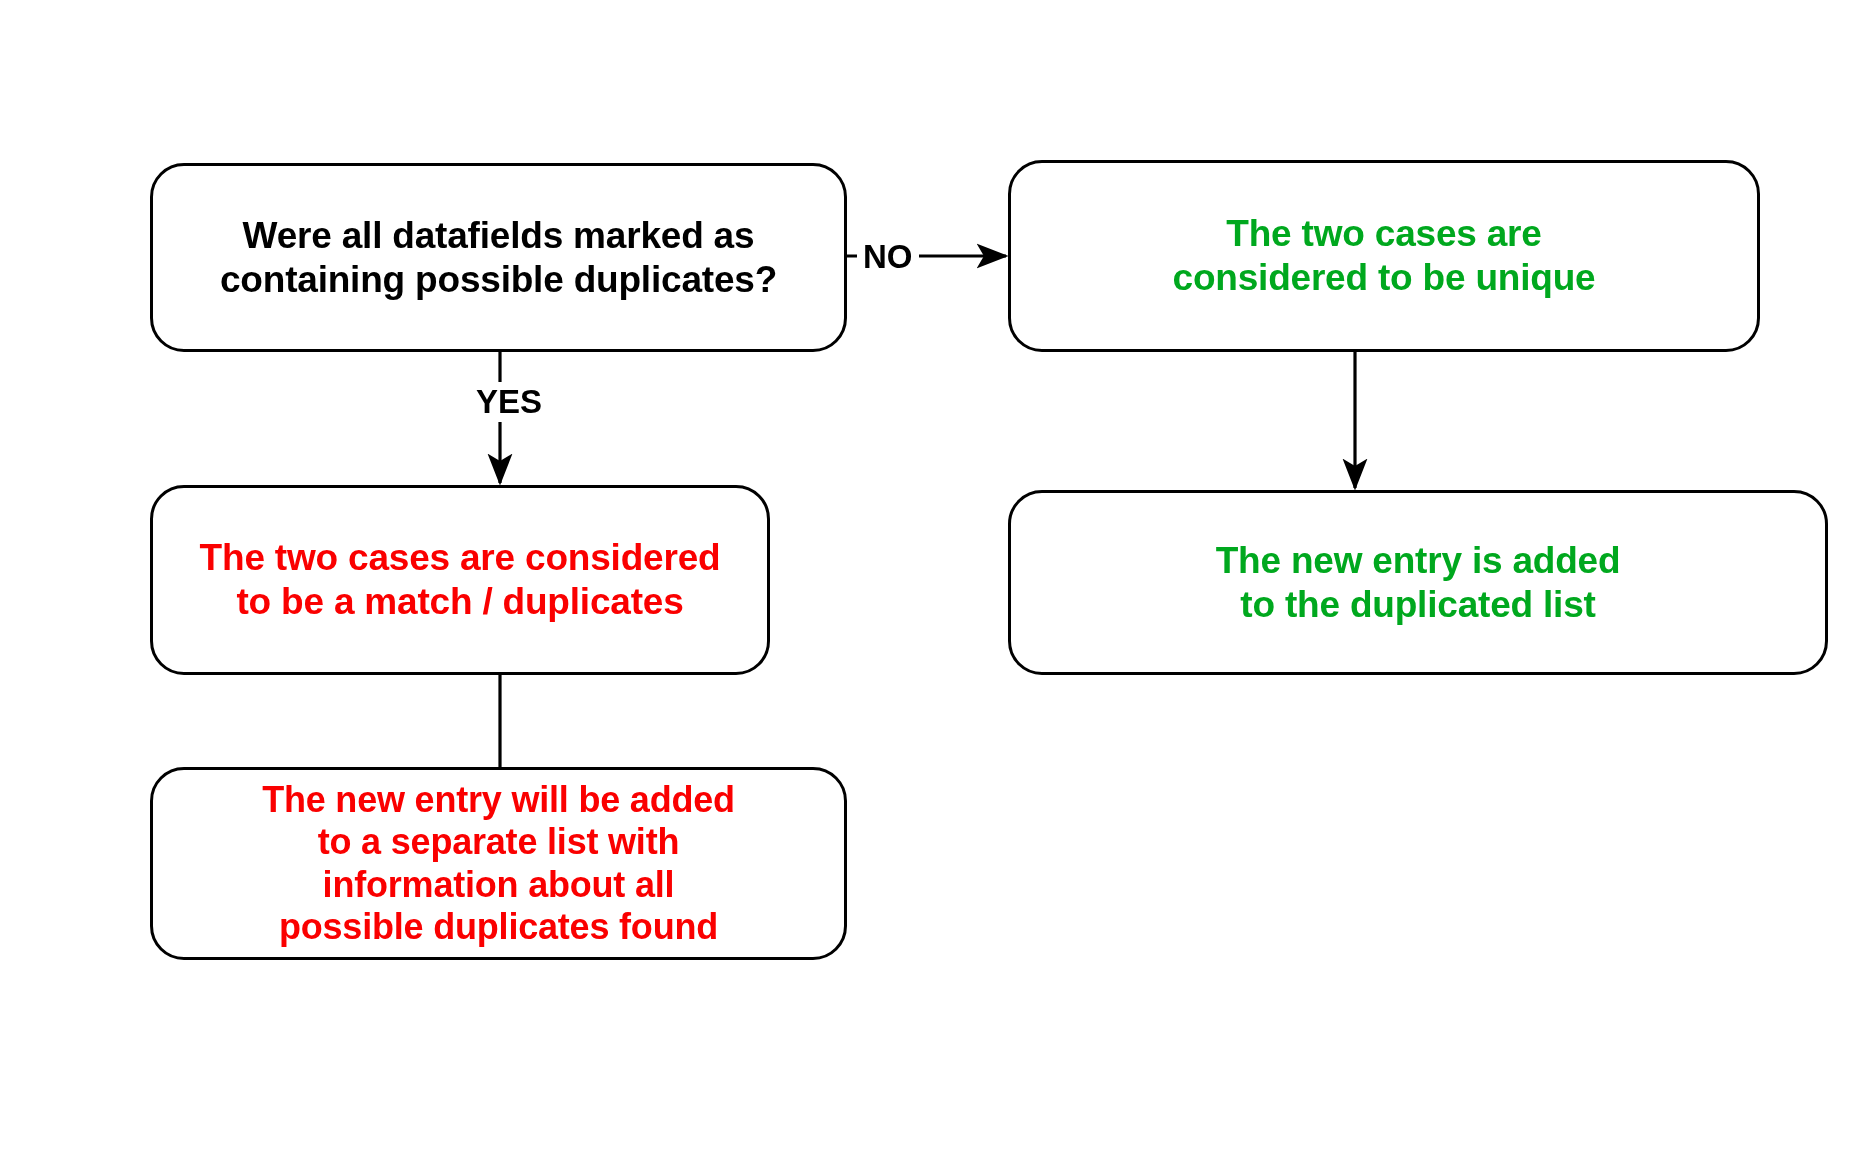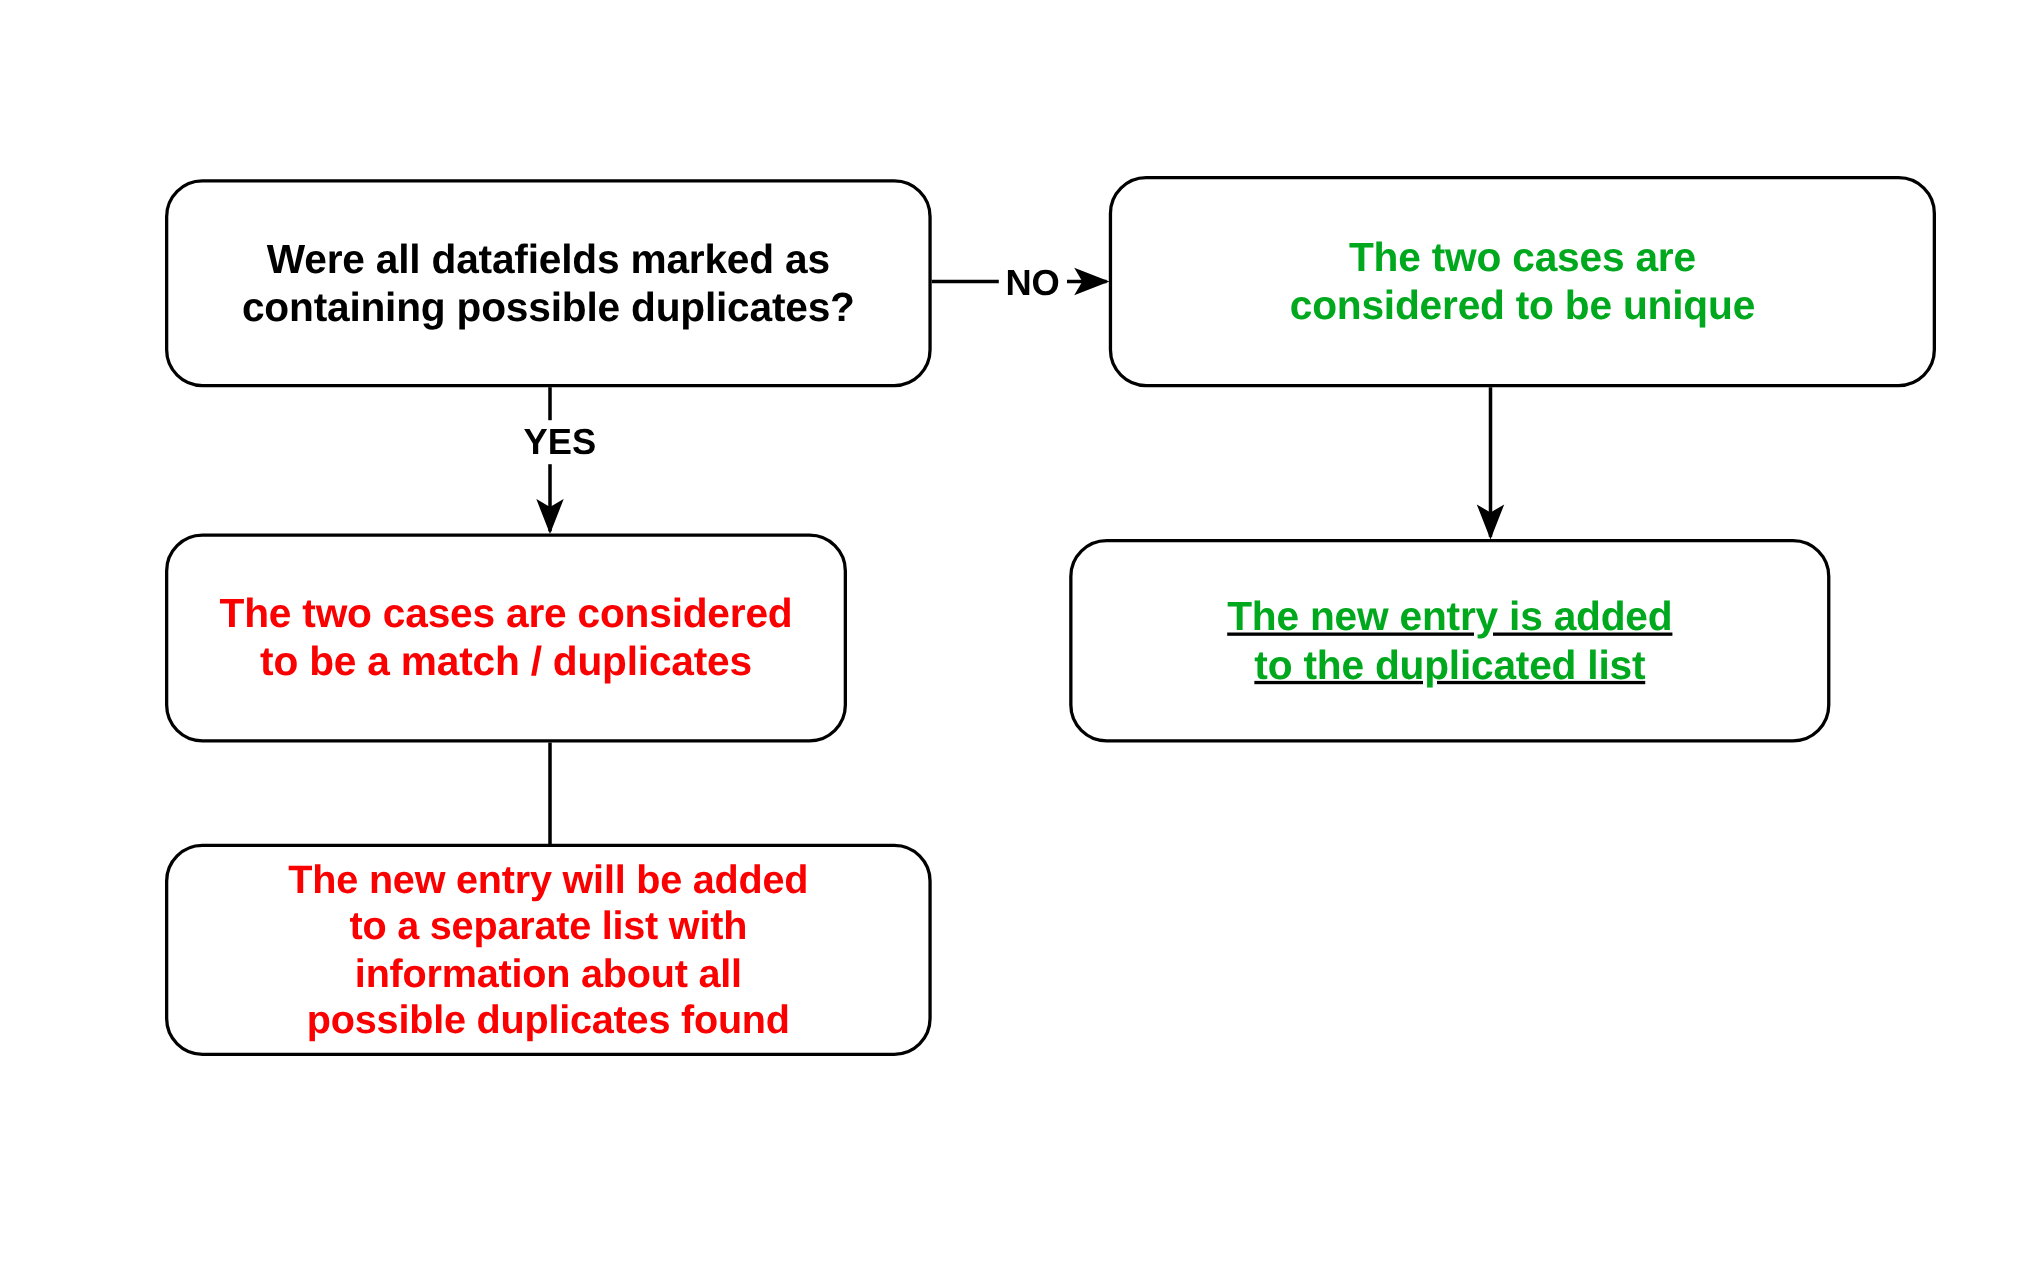--- a/index.html
+++ b/index.html
@@ -59,21 +59,21 @@
     font-size: 36px;
   }
   #node-unique {
     left: 1008px; top: 160px; width: 752px; height: 192px;
   }
   #node-unique .node-text {
     color: #00a81e;
     font-size: 37px;
   }
   #node-dup-list {
-    left: 972px; top: 490px; width: 692px; height: 185px; text-decoration: underline;
+    left: 1008px; top: 490px; width: 820px; height: 185px;
   }
   #node-dup-list .node-text {
     color: #00a81e;
     font-size: 37px;
   }
   
   .edge-svg {
     position: absolute;
     left: 0; top: 0;
     width: 1849px;
@@ -91,21 +91,21 @@
     position: absolute;
     font-weight: bold;
     font-size: 33px;
     color: #000000;
     background: #ffffff;
     padding: 1px 6px;
     z-index: 4;
     white-space: nowrap;
   }
   #label-no {
-    left: 908px;
+    left: 857px;
     top: 237px;
   }
   #label-yes {
     left: 470px;
     top: 382px;
   }
 </style>
 </head>
 <body>
 

